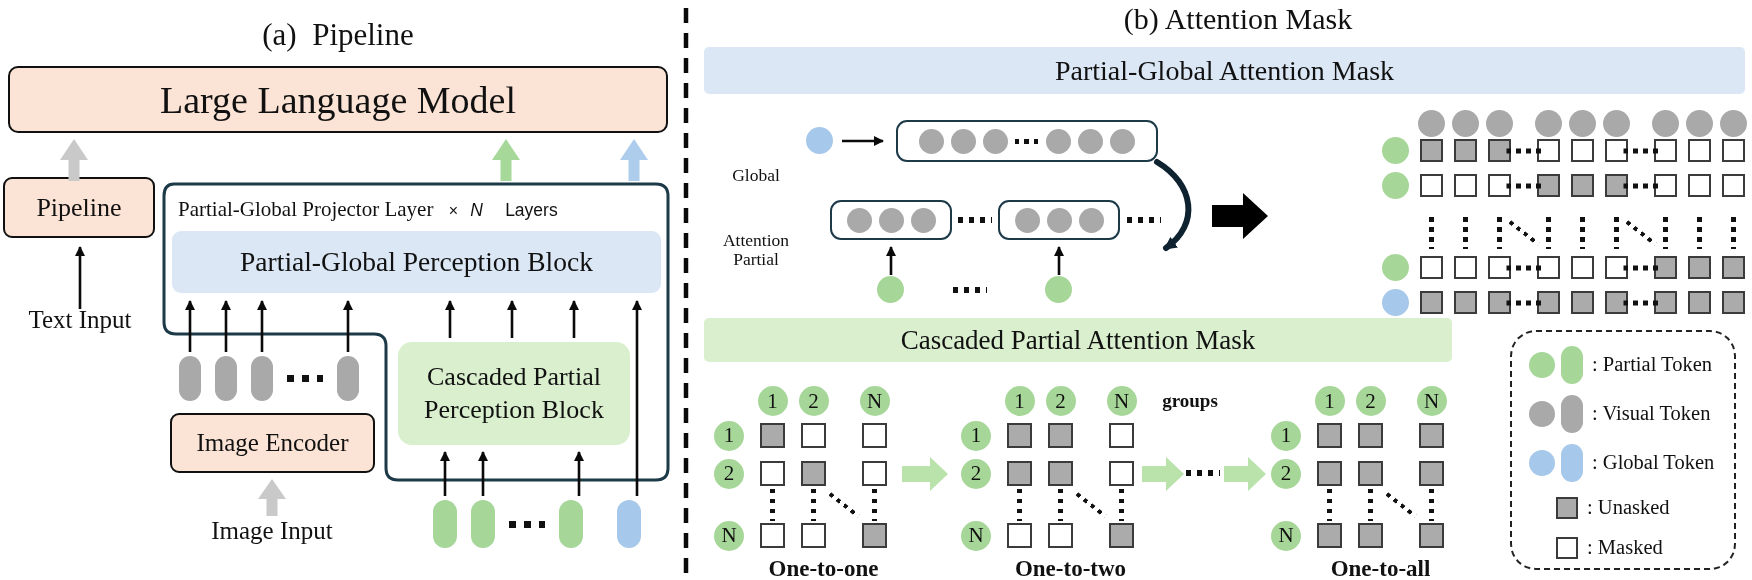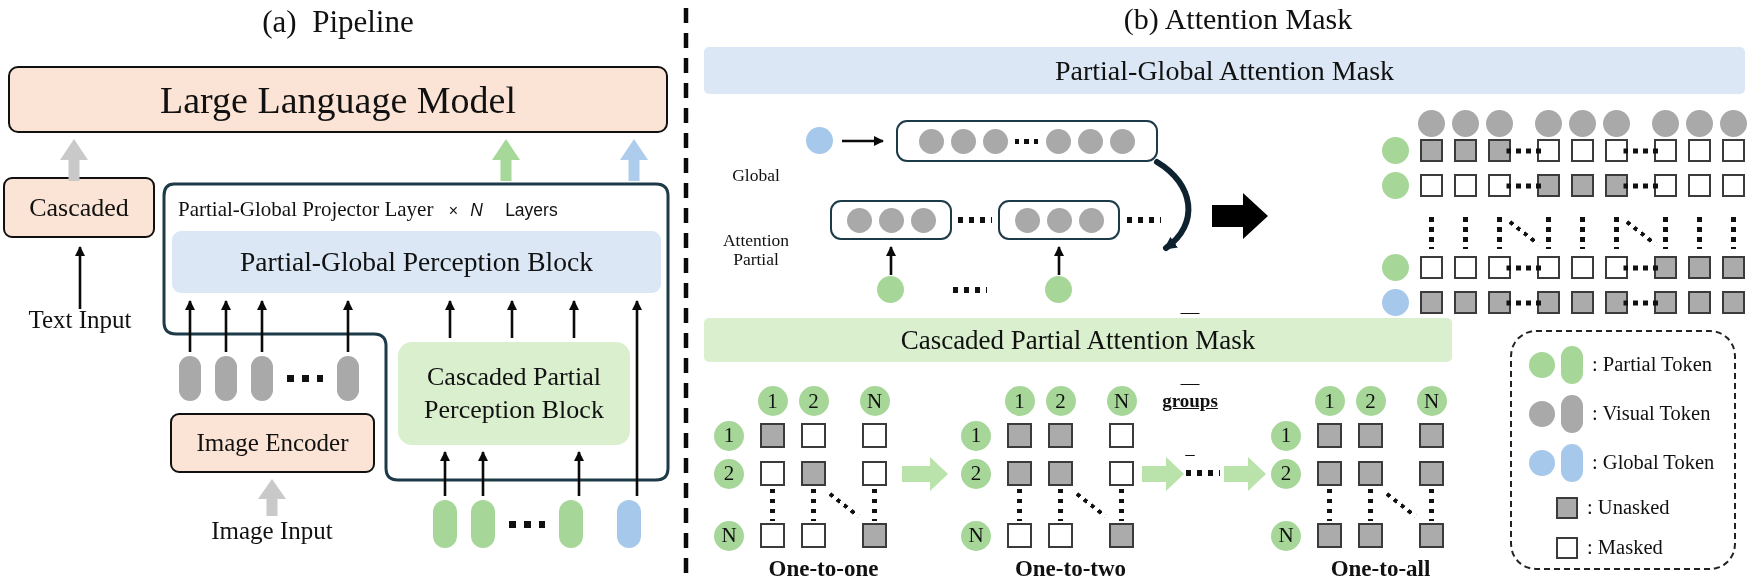--- a/index.html
+++ b/index.html
@@ -71,28 +71,28 @@
   .thin{stroke:#0a0a0a;stroke-width:2.6px;fill:none;}
   .proj-outline{stroke:var(--outline-dark);stroke-width:3px;fill:none;}
   .divider{stroke:#0a0a0a;stroke-width:4.5px;stroke-dasharray:15 10;}
   .curve{stroke:#0e2230;stroke-width:6px;fill:none;stroke-linecap:round;}
 </style>
 </head>
 <body>
 
 <div class="canvas">
 
-  <div class="lbl" style="left:88px;top:4px;width:500px;font-size:31px;">(a)  Pipeline</div>
+  <div class="lbl" style="left:88px;top:17px;width:500px;font-size:31px;">(a)  Pipeline</div>
 
   <div class="box peach" style="left:8px;top:66px;width:660px;height:67px;border-radius:10px;font-size:38px;">
     <span>Large Language Model</span>
   </div>
 
   <div class="box peach" style="left:3px;top:177px;width:152px;height:61px;border-radius:9px;font-size:26px;">
-    <span>Cascaded</span>
+    <span>Pipeline</span>
   </div>
 
   <div class="lbl" style="left:5px;top:306px;width:150px;font-size:25px;">Text Input</div>
 
   <div class="abs" style="left:178px;top:197px;font-size:21px;white-space:nowrap;">
     <span>Partial-Global Projector Layer</span>
     <span class="sans" style="font-size:16px;margin-left:10px;">×</span>
     <span class="sans" style="font-size:17.5px;font-style:italic;margin-left:7px;">N</span>
     <span class="sans" style="font-size:17.5px;margin-left:17px;">Layers</span>
   </div>
@@ -162,21 +162,21 @@
       <div class="circ d25 tk-gray"></div>
       <div class="circ d25 tk-gray"></div>
       <div class="circ d25 tk-gray"></div>
     </div>
   <div class="hdots-sm" style="left:958px;top:217px;"></div>
   <div class="hdots-sm" style="left:1127px;top:217px;"></div>
   <div class="abs circ d27 tk-green" style="left:877px;top:276px;"></div>
   <div class="abs circ d27 tk-green" style="left:1045px;top:276px;"></div>
   <div class="hdots-sm" style="left:953px;top:287px;"></div>
 
-  <div class="lbl bold" style="left:1120px;top:270px;width:140px;font-size:19px;line-height:1.25;text-decoration:underline;">
+  <div class="lbl bold" style="left:1120px;top:270px;width:140px;font-size:19px;line-height:1.25;">
     <div>Divide into</div>
     <div>groups</div>
   </div>
 
   <div id="pg-grid">
       <div class="g-row g-header">
         <div class="g-spacer"></div>
         <div class="cell">
           <div class="circ d27 hdr tk-gray"></div>
         </div>

